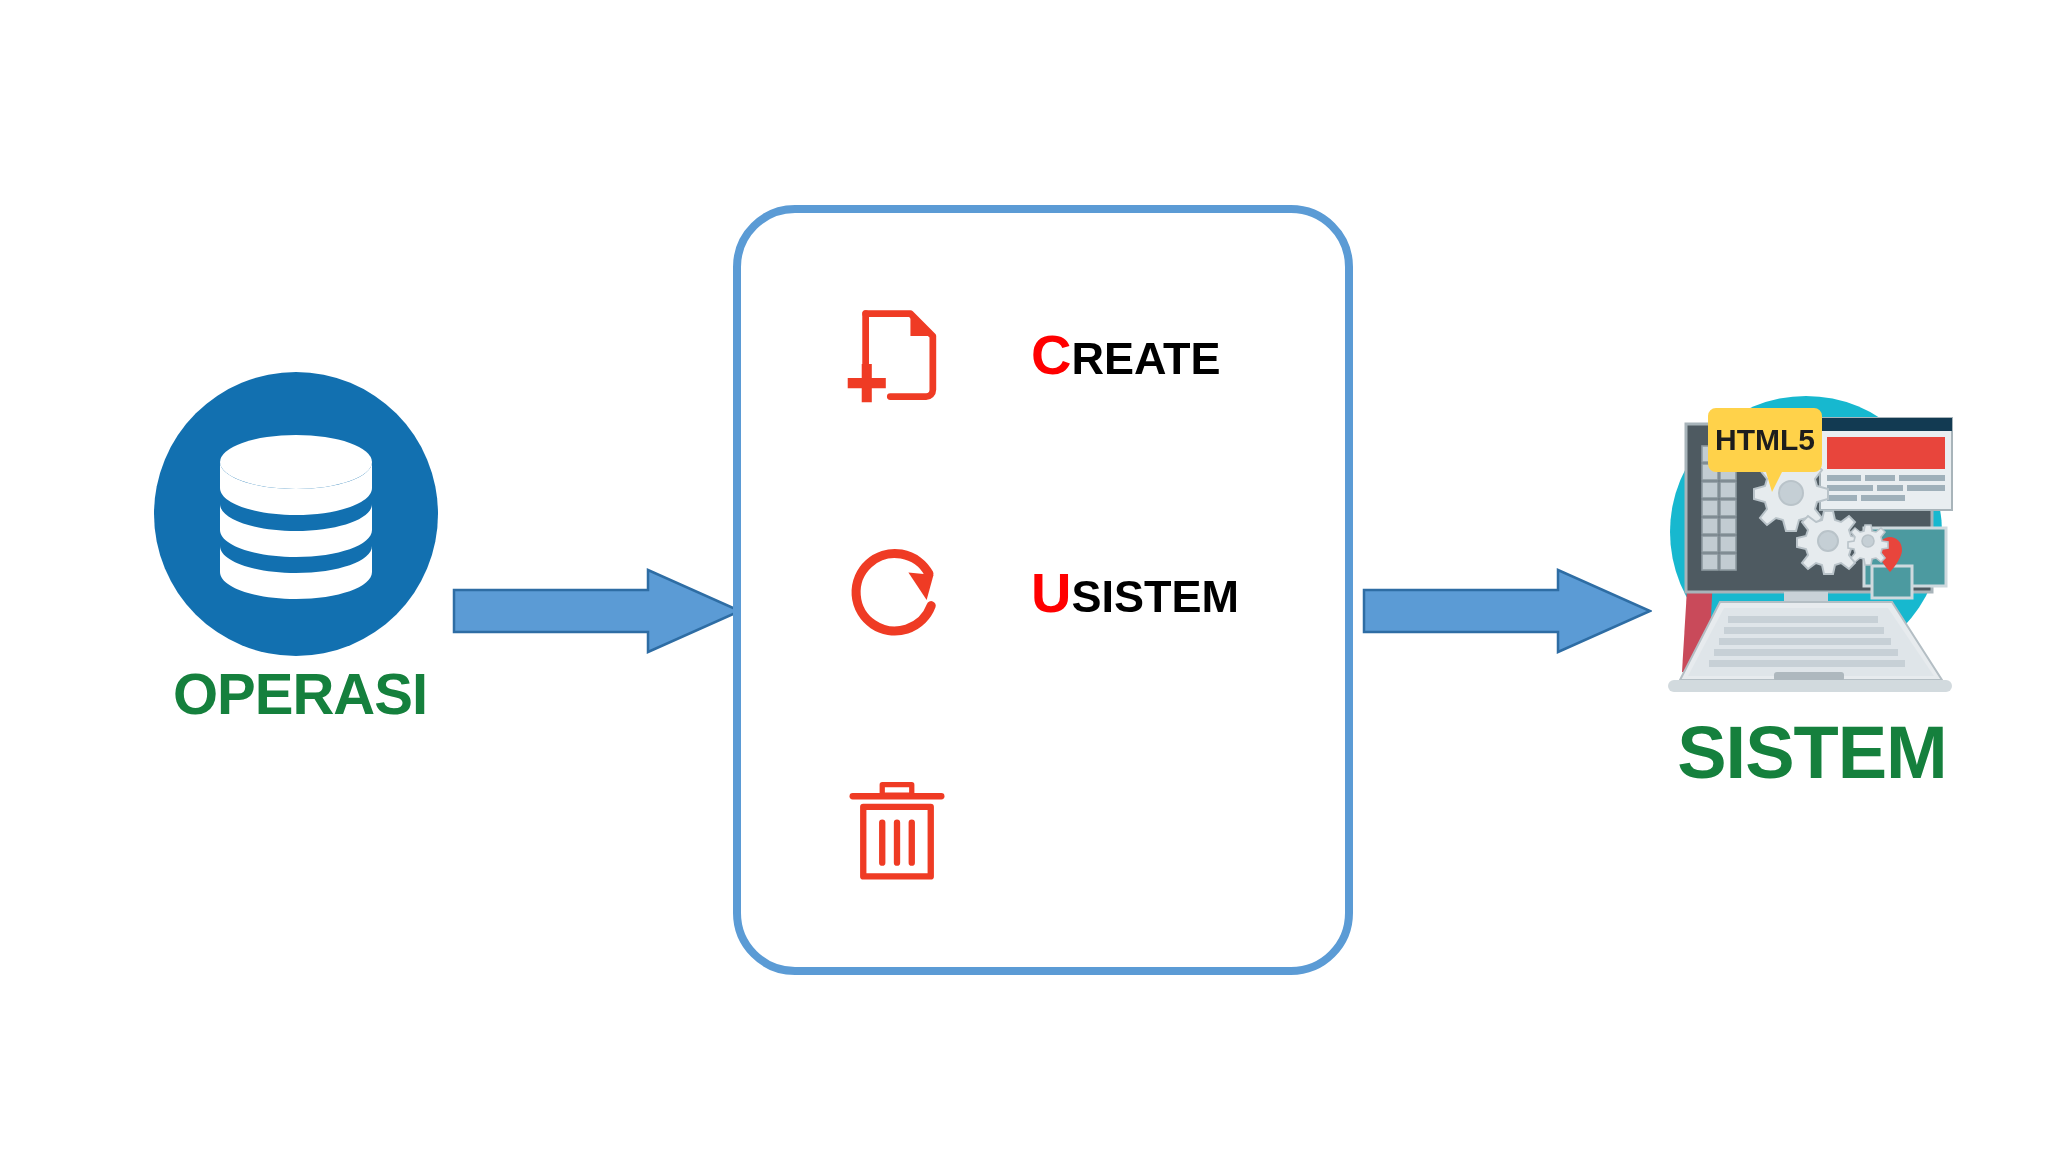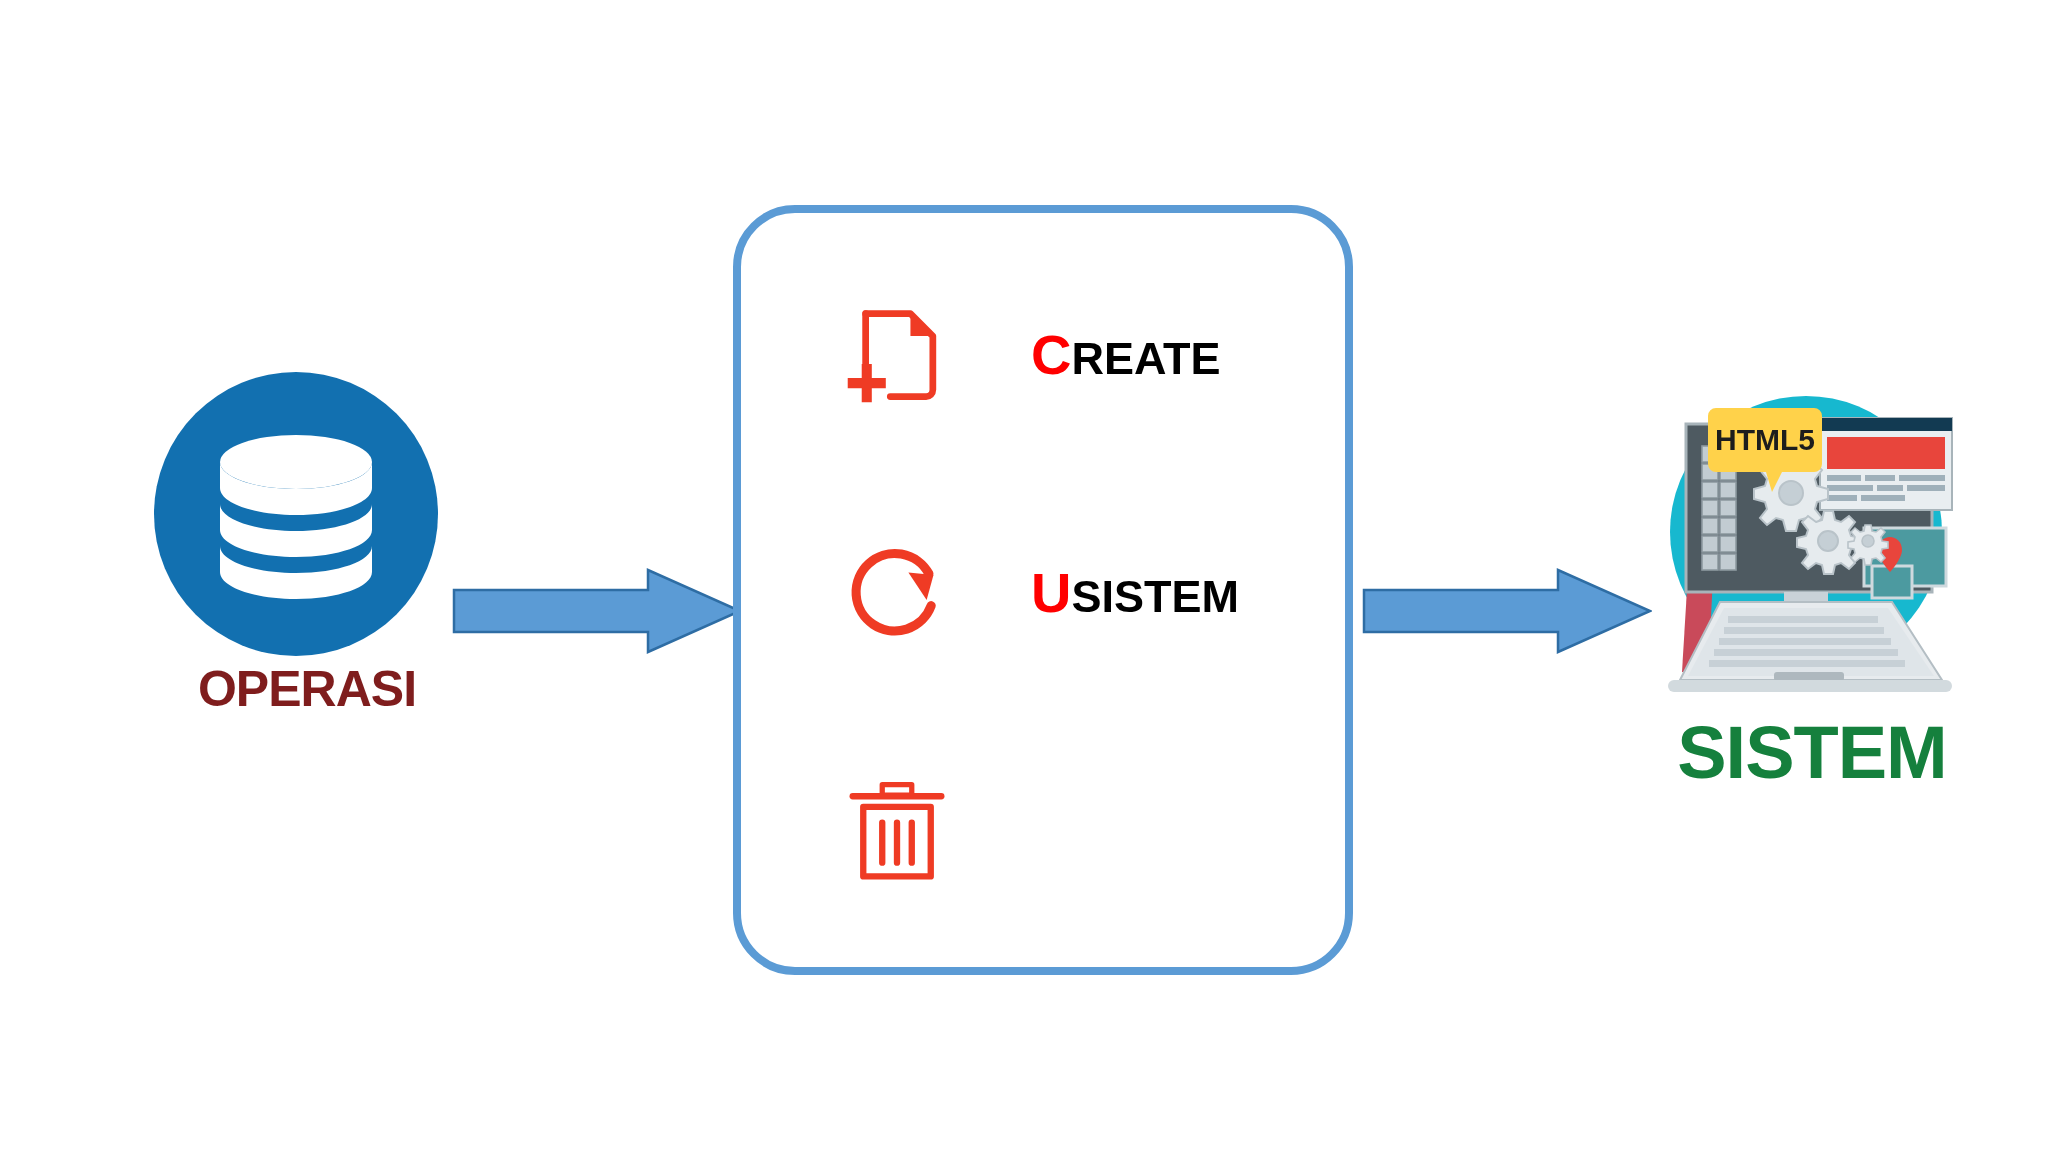--- a/index.html
+++ b/index.html
@@ -31,28 +31,28 @@
   }
   #db-circle-wrap {
     position: absolute;
     left: 52px;
     top: 10px;
     width: 288px;
     height: 288px;
   }
   #db-label {
     position: absolute;
-    left: 7px;
+    left: 0;
     top: 300px;
     width: 400px;
     text-align: center;
-    font-size: 50px;
+    font-size: 58px;
     font-weight: bold;
     letter-spacing: -1px;
-    color: #7f1d1d;
+    color: #15803d;
     font-family: "Liberation Sans", sans-serif;
   }
 
   
   .arrow-wrap { position: absolute; }
   #arrow-1 { left: 452px; top: 566px; width: 290px; height: 90px; }
   #arrow-2 { left: 1362px; top: 566px; width: 290px; height: 90px; }
 
   
   #crud-box {

